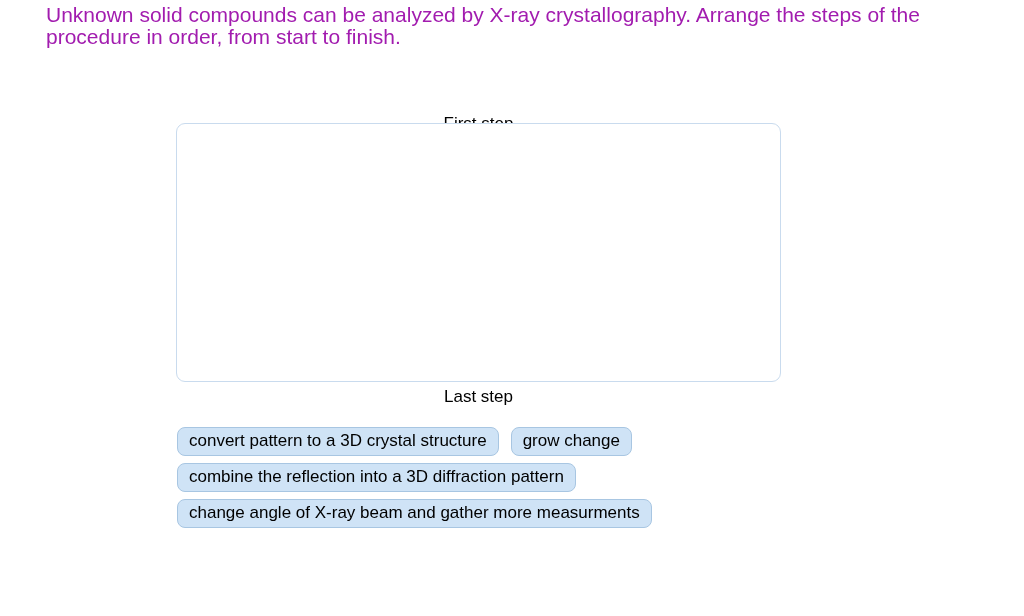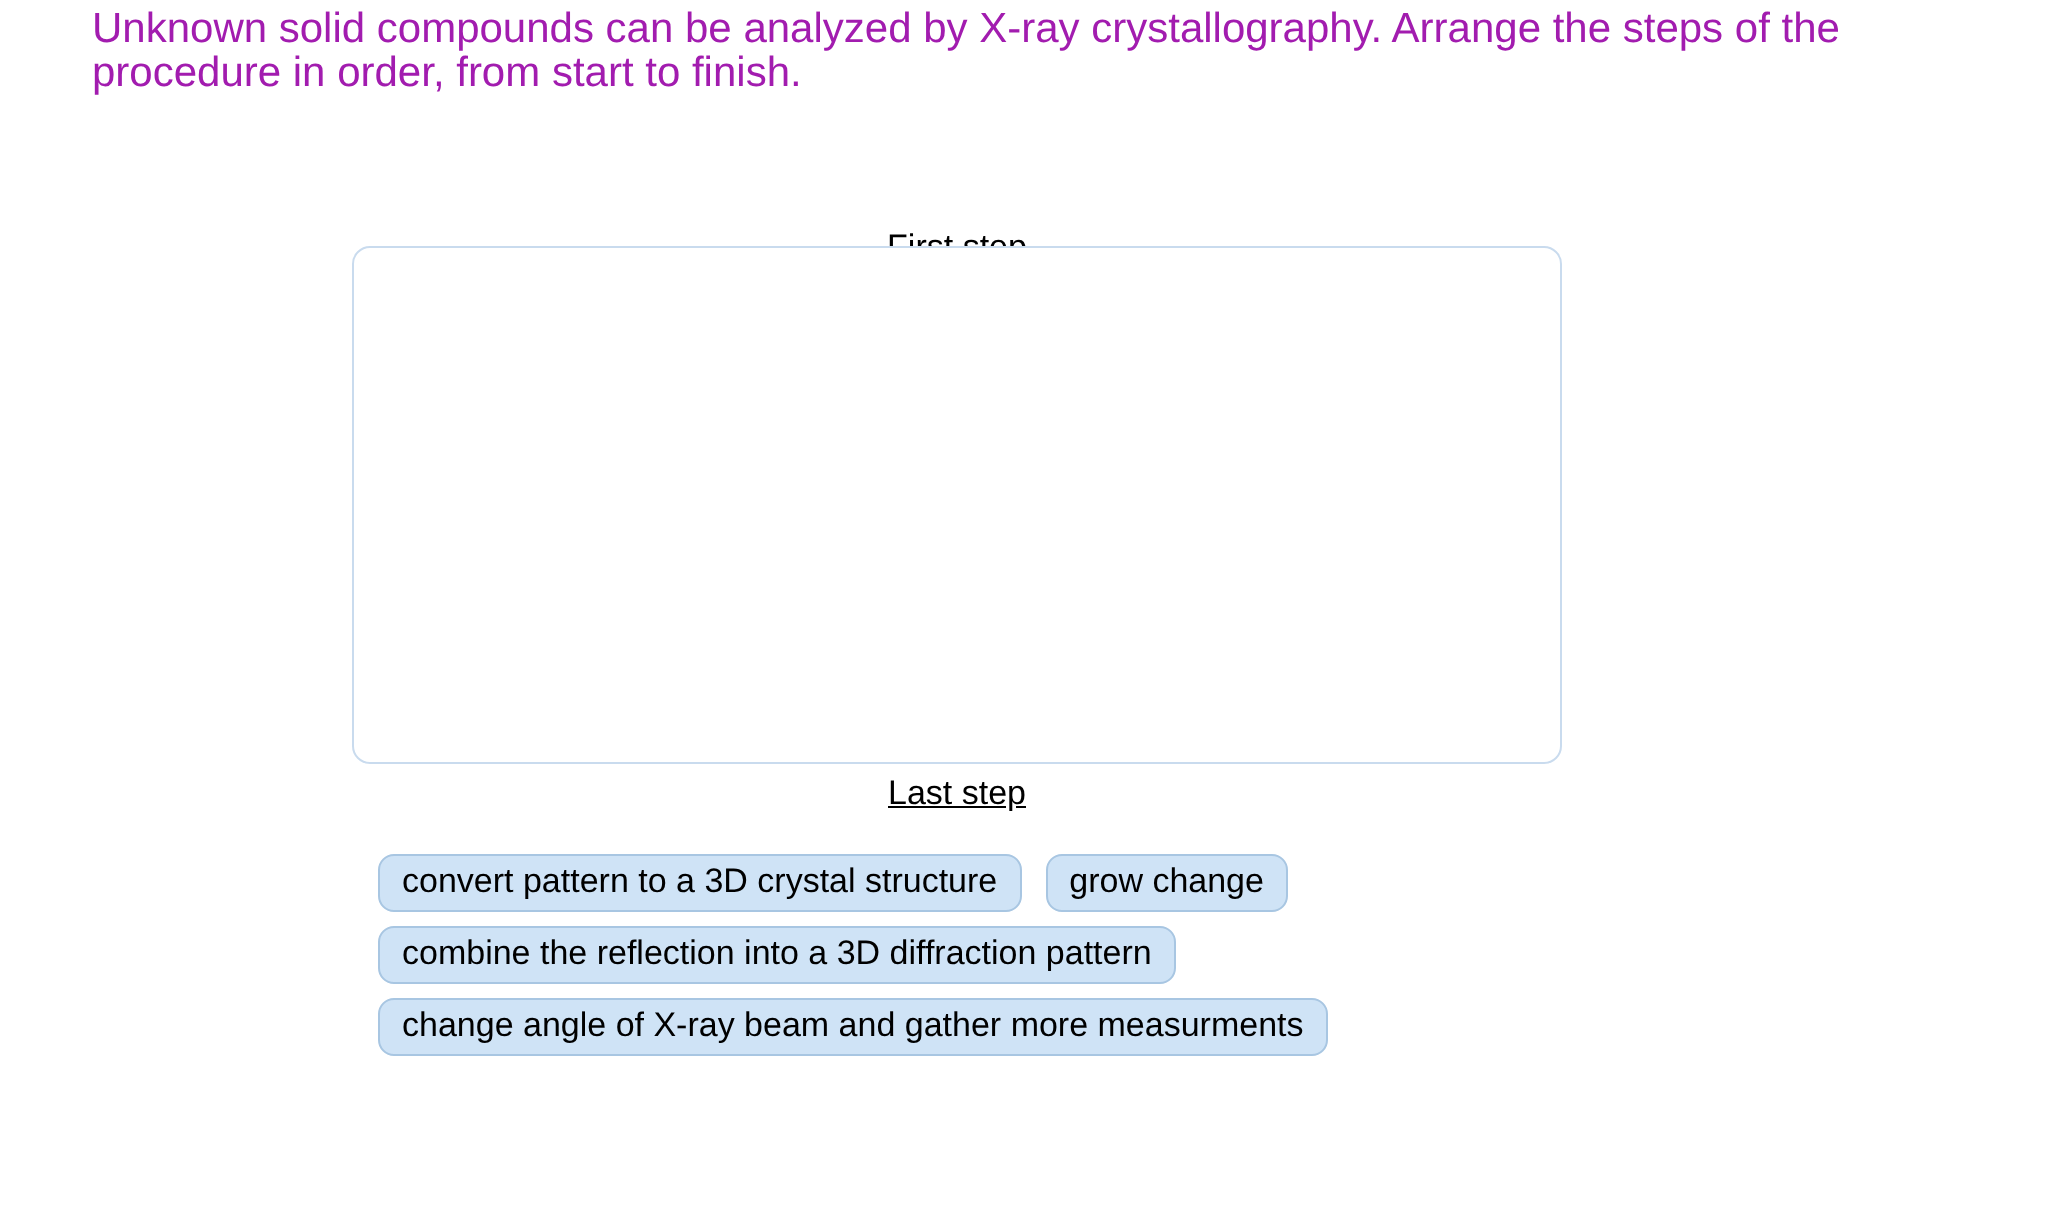--- a/index.html
+++ b/index.html
@@ -23,34 +23,34 @@
   }
   .step-label {
     position: absolute;
     left: 176px;
     width: 605px;
     text-align: center;
     font-size: 17px;
     color: #000000;
   }
   .first-label { top: 114px; }
-  .last-label  { top: 387px; text-decoration: underline; }
+  .last-label  { top: 387px; }
   .dropzone {
     position: absolute;
     left: 176px;
     top: 123px;
     width: 605px;
     height: 259px;
     background: #ffffff;
     border: 1px solid #c9dbee;
     border-radius: 9px;
   }
   .chips {
     position: absolute;
-    left: 189px;
+    left: 177px;
     top: 427px;
     width: 600px;
     display: flex;
     flex-wrap: wrap;
     column-gap: 12px;
     row-gap: 7px;
     align-content: flex-start;
   }
   .chip {
     display: inline-block;

